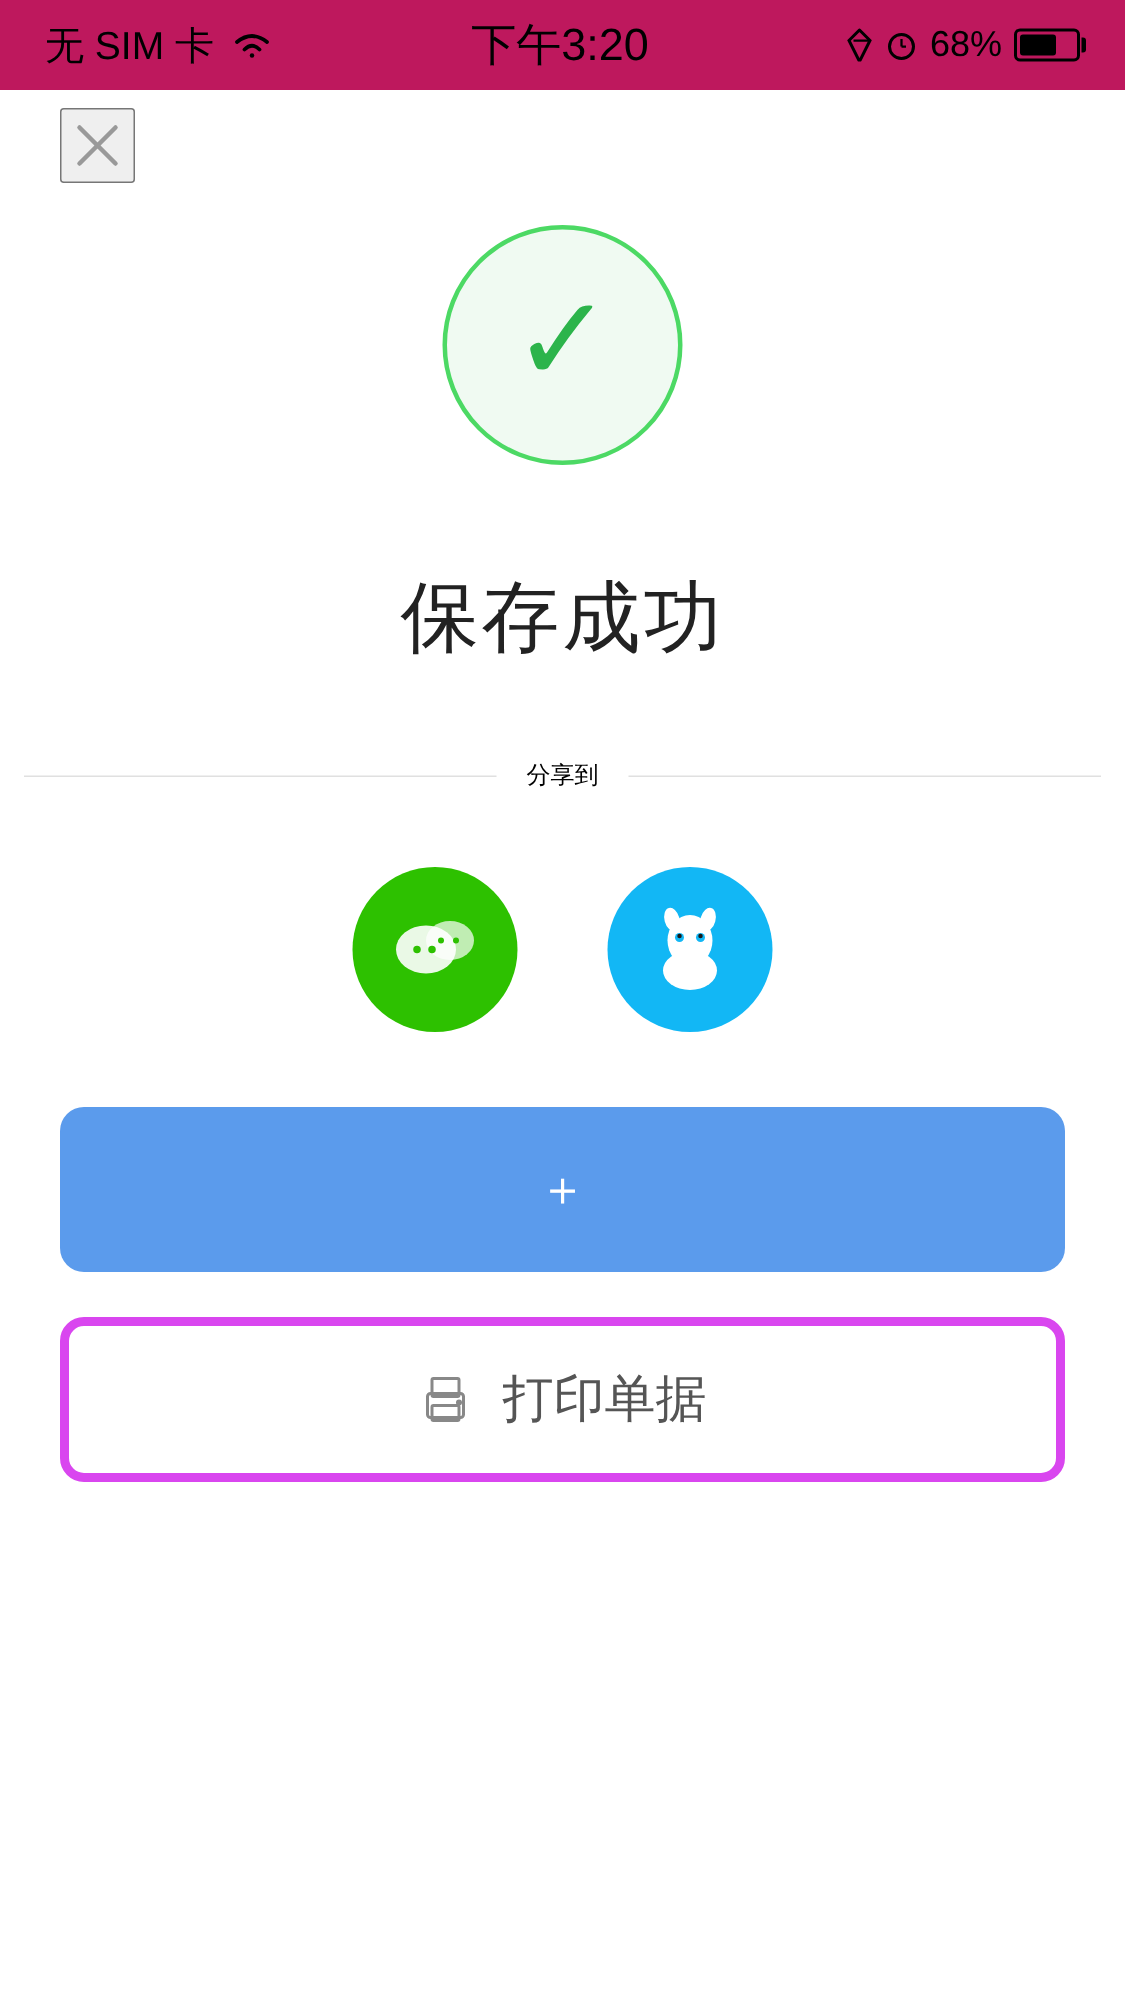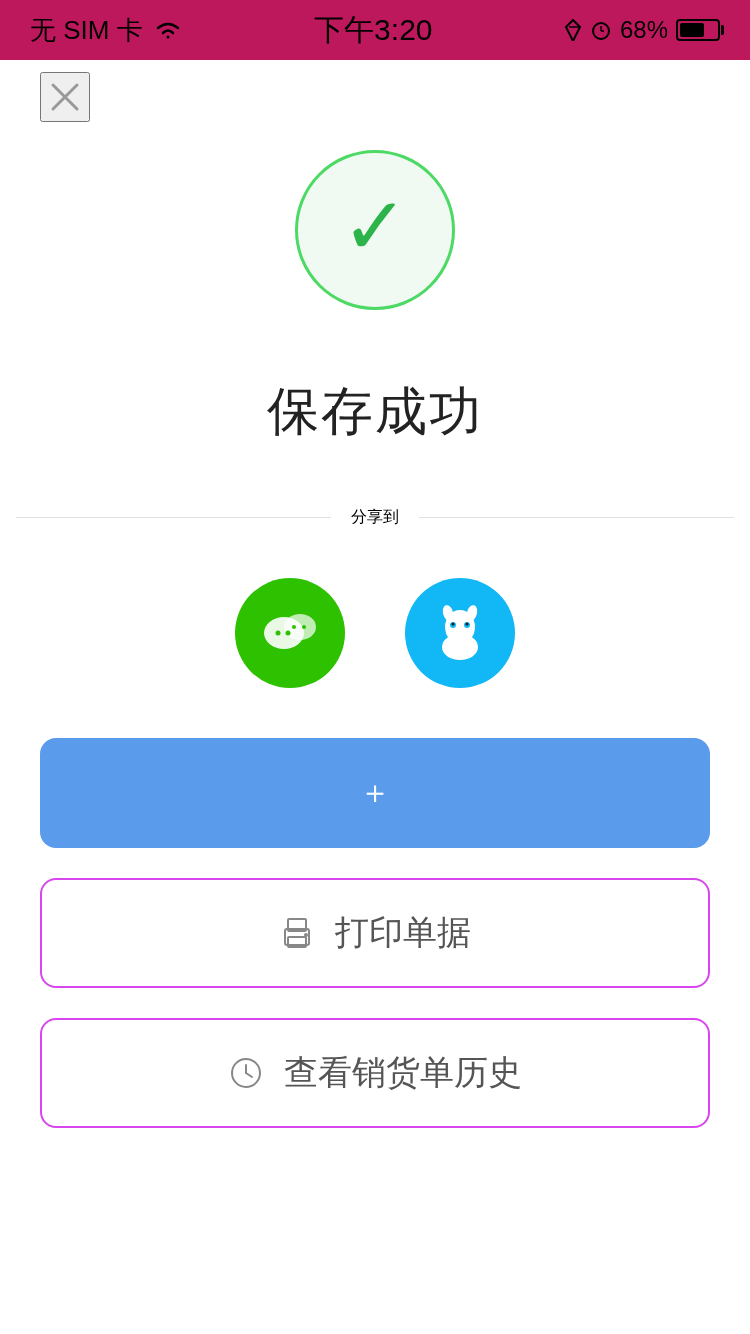--- a/index.html
+++ b/index.html
@@ -209,21 +209,21 @@
     }
 
     .btn-primary {
       background: #5b9bec;
       color: #ffffff;
     }
 
     .btn-secondary {
       background: #ffffff;
       color: #555;
-      border: 2px solid #d946ef;
+      border: 6px solid #d946ef;
     }
 
     .btn-icon {
       font-size: 32px;
     }
   </style>
 </head>
 <body>
 
 <div class="status-bar">
@@ -317,23 +317,15 @@
     <button class="action-btn btn-secondary">
       <svg width="36" height="36" viewBox="0 0 36 36" fill="none">
         <rect x="6" y="14" width="24" height="16" rx="2" stroke="#888" stroke-width="2" fill="none"></rect>
         <rect x="9" y="4" width="18" height="12" rx="1" stroke="#888" stroke-width="2" fill="none"></rect>
         <rect x="9" y="22" width="18" height="10" rx="1" stroke="#888" stroke-width="2" fill="none"></rect>
         <circle cx="27" cy="20" r="2" fill="#888"></circle>
       </svg>
       <span>打印单据</span>
     </button>
 
-    <button class="action-btn btn-secondary">
-      <svg width="36" height="36" viewBox="0 0 36 36" fill="none">
-        <circle cx="18" cy="18" r="14" stroke="#888" stroke-width="2" fill="none"></circle>
-        <line x1="18" y1="18" x2="18" y2="10" stroke="#888" stroke-width="2" stroke-linecap="round"></line>
-        <line x1="18" y1="18" x2="24" y2="22" stroke="#888" stroke-width="2" stroke-linecap="round"></line>
-      </svg>
-      <span>查看销货单历史</span>
-    </button>
   </div>
 
 </div>
 
 </body></html>

